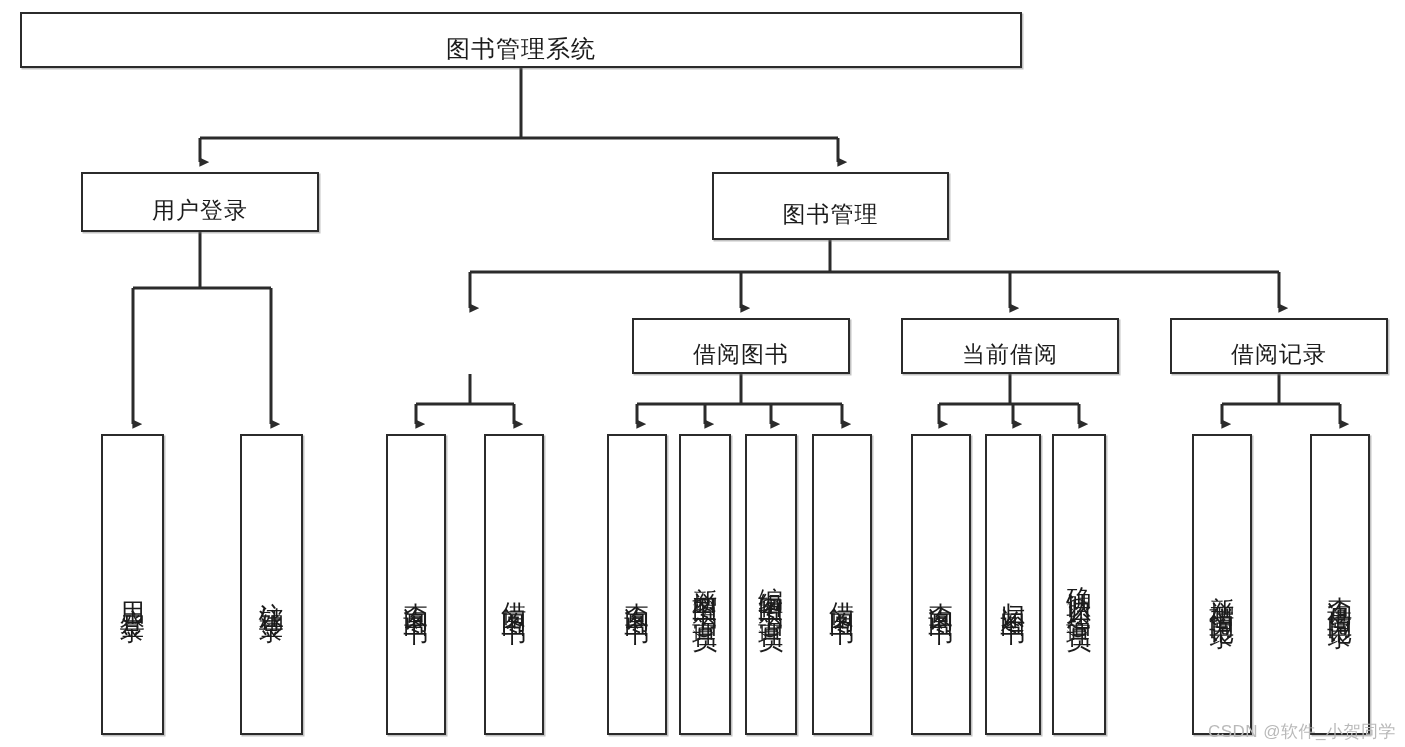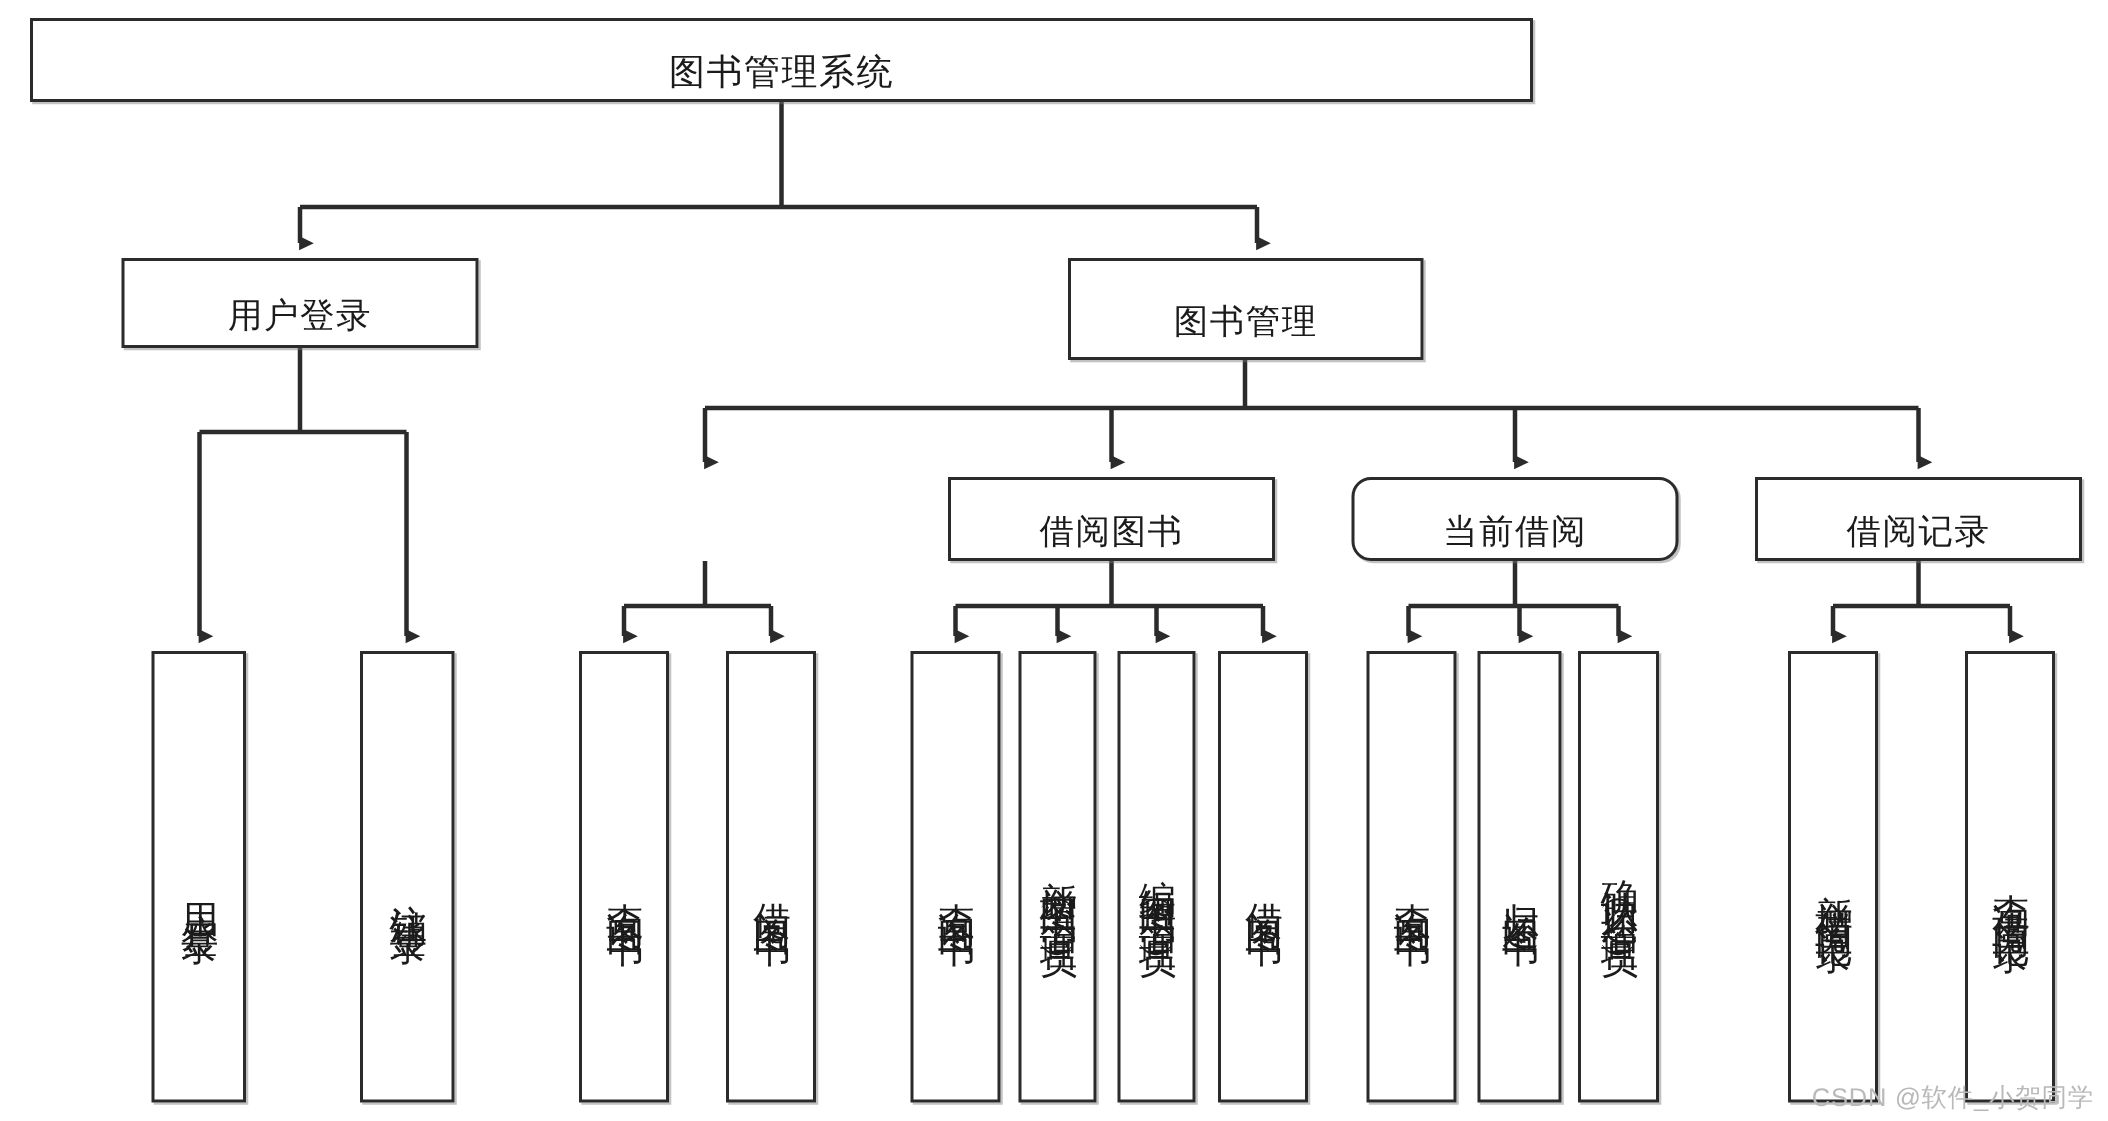--- a/index.html
+++ b/index.html
@@ -112,21 +112,21 @@
   <div class="node h-node" style="left:81px;top:172px;width:238px;height:60px;">
     <span class="lbl">用户登录</span>
   </div>
   <div class="node h-node" style="left:712px;top:172px;width:237px;height:68px;">
     <span class="lbl">图书管理</span>
   </div>
 
   <div class="node h-node" style="left:632px;top:318px;width:218px;height:56px;">
     <span class="lbl">借阅图书</span>
   </div>
-  <div class="node h-node" style="left:901px;top:318px;width:218px;height:56px;border-radius:13px;">
+  <div class="node h-node" style="left:901px;top:318px;width:218px;height:56px;">
     <span class="lbl">当前借阅</span>
   </div>
   <div class="node h-node" style="left:1170px;top:318px;width:218px;height:56px;align-items:center;">
     <span class="lbl">借阅记录</span>
   </div>
 
   <div class="node v-node" style="left:101px;top:434px;width:63px;height:301px;">
     <span class="lbl">用户登录</span>
   </div>
   <div class="node v-node" style="left:240px;top:434px;width:63px;height:301px;">

